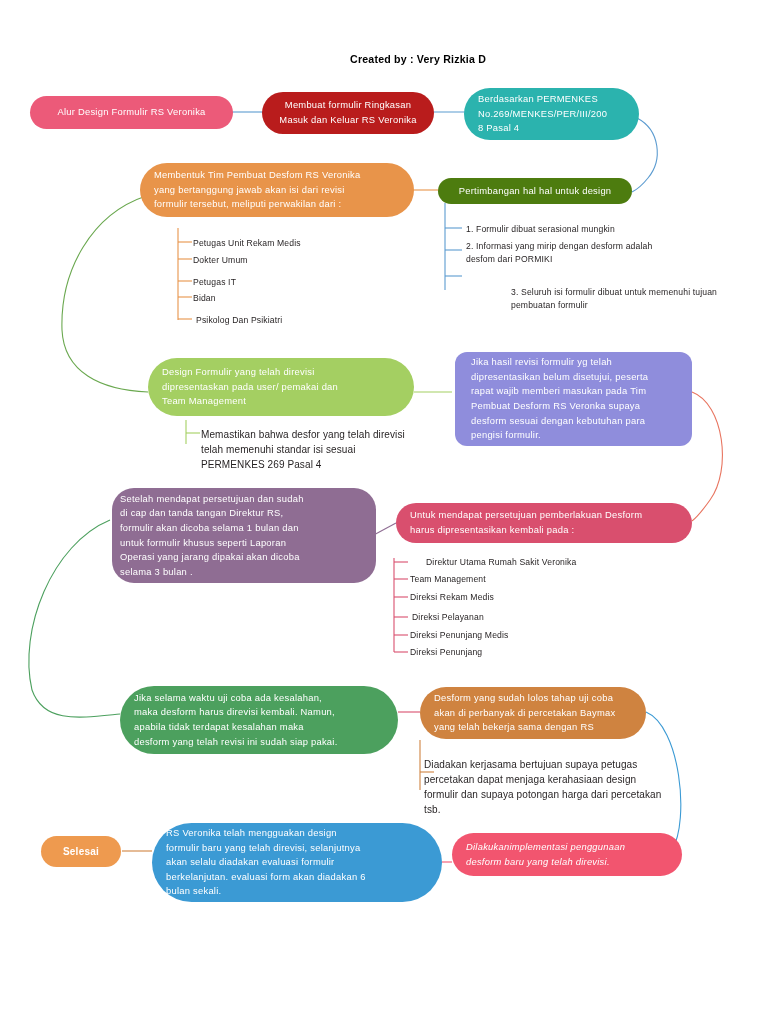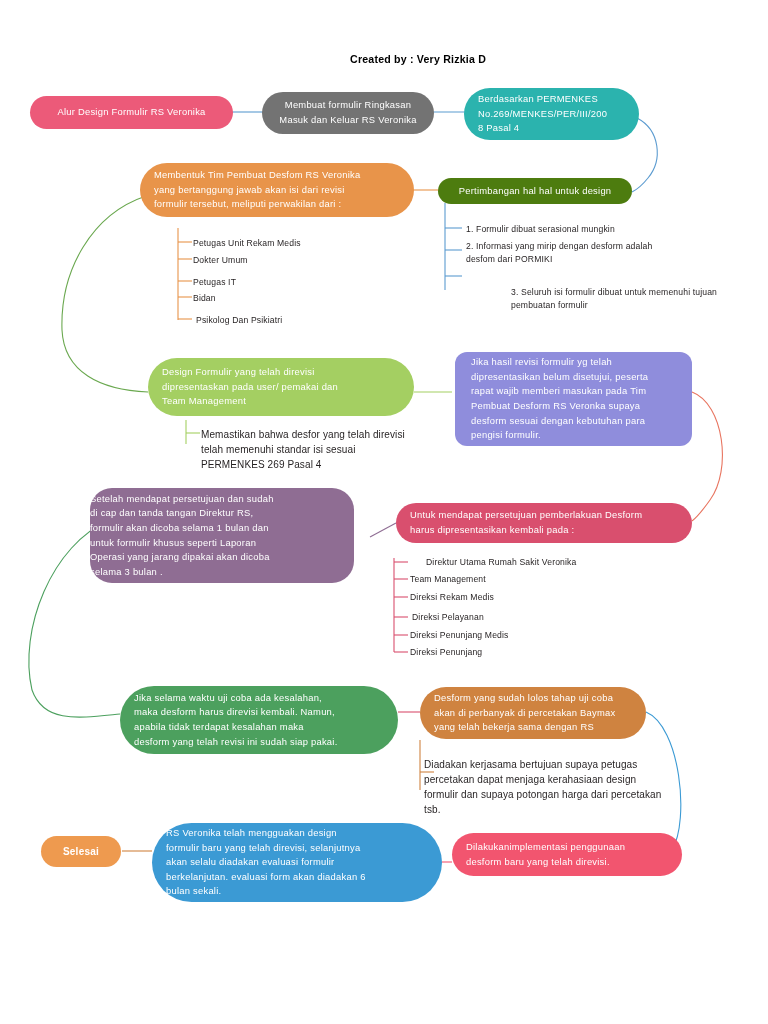--- a/index.html
+++ b/index.html
@@ -130,21 +130,21 @@
 
     <path d="M122,851 L152,851" stroke="#cf8340" stroke-width="1.1" fill="none"></path>
   </svg>
 
   <div id="author">Created by : Very Rizkia D</div>
 
   <div class="node center" style="left:30px; top:96px; width:203px; height:33px; background:#ec5a79;">
     <span class="txt">Alur Design Formulir RS Veronika</span>
   </div>
 
-  <div class="node center" style="left:262px; top:92px; width:172px; height:42px; background:#737373;">
+  <div class="node center" style="left:262px; top:92px; width:172px; height:42px; background:#b91c1c;">
     <span class="txt">Membuat formulir Ringkasan
 Masuk dan Keluar RS Veronika</span>
   </div>
 
   <div class="node lead" style="left:464px; top:88px; width:175px; height:52px; background:#2bb3ae;">
     <span class="txt">Berdasarkan PERMENKES
 No.269/MENKES/PER/III/200
 8 Pasal 4</span>
   </div>
 
@@ -182,21 +182,21 @@
 rapat wajib memberi masukan pada Tim
 Pembuat Desform RS Veronka supaya
 desform sesuai dengan kebutuhan para
 pengisi formulir.</span>
   </div>
 
   <div class="note" style="left:201px; top:427px; width:250px;">Memastikan bahwa desfor yang telah direvisi
 telah memenuhi standar isi sesuai
 PERMENKES 269 Pasal 4</div>
 
-  <div class="node lead" style="left:90px; top:488px; width:264px; height:95px; background:#8f6d93; border-radius:22px; padding:9px 0;">
+  <div class="node lead" style="left:112px; top:488px; width:264px; height:95px; background:#8f6d93; border-radius:22px; padding:9px 8px;">
     <span class="txt">Setelah mendapat persetujuan dan sudah
 di cap dan tanda tangan Direktur RS,
 formulir akan dicoba selama 1 bulan dan
 untuk formulir khusus seperti Laporan
 Operasi yang jarang dipakai akan dicoba
 selama 3 bulan .</span>
   </div>
 
   <div class="node lead" style="left:396px; top:503px; width:296px; height:40px; background:#d94f6e;">
     <span class="txt">Untuk mendapat persetujuan pemberlakuan Desform
@@ -233,18 +233,18 @@
   </div>
 
   <div class="node lead" style="left:152px; top:823px; width:290px; height:79px; background:#3b9ad4;">
     <span class="txt">RS Veronika telah mengguakan design
 formulir baru yang telah direvisi, selanjutnya
 akan selalu diadakan evaluasi formulir
 berkelanjutan. evaluasi form akan diadakan 6
 bulan sekali.</span>
   </div>
 
-  <div class="node lead" style="left:452px; top:833px; width:230px; height:43px; background:#f2556f;">
+  <div class="node lead" style="left:452px; top:833px; width:230px; height:43px; background:#f2556f;font-style:italic;">
     <span class="txt">Dilakukanimplementasi penggunaan
 desform baru yang telah direvisi.</span>
   </div>
 
 </div>
 
 </body></html>

